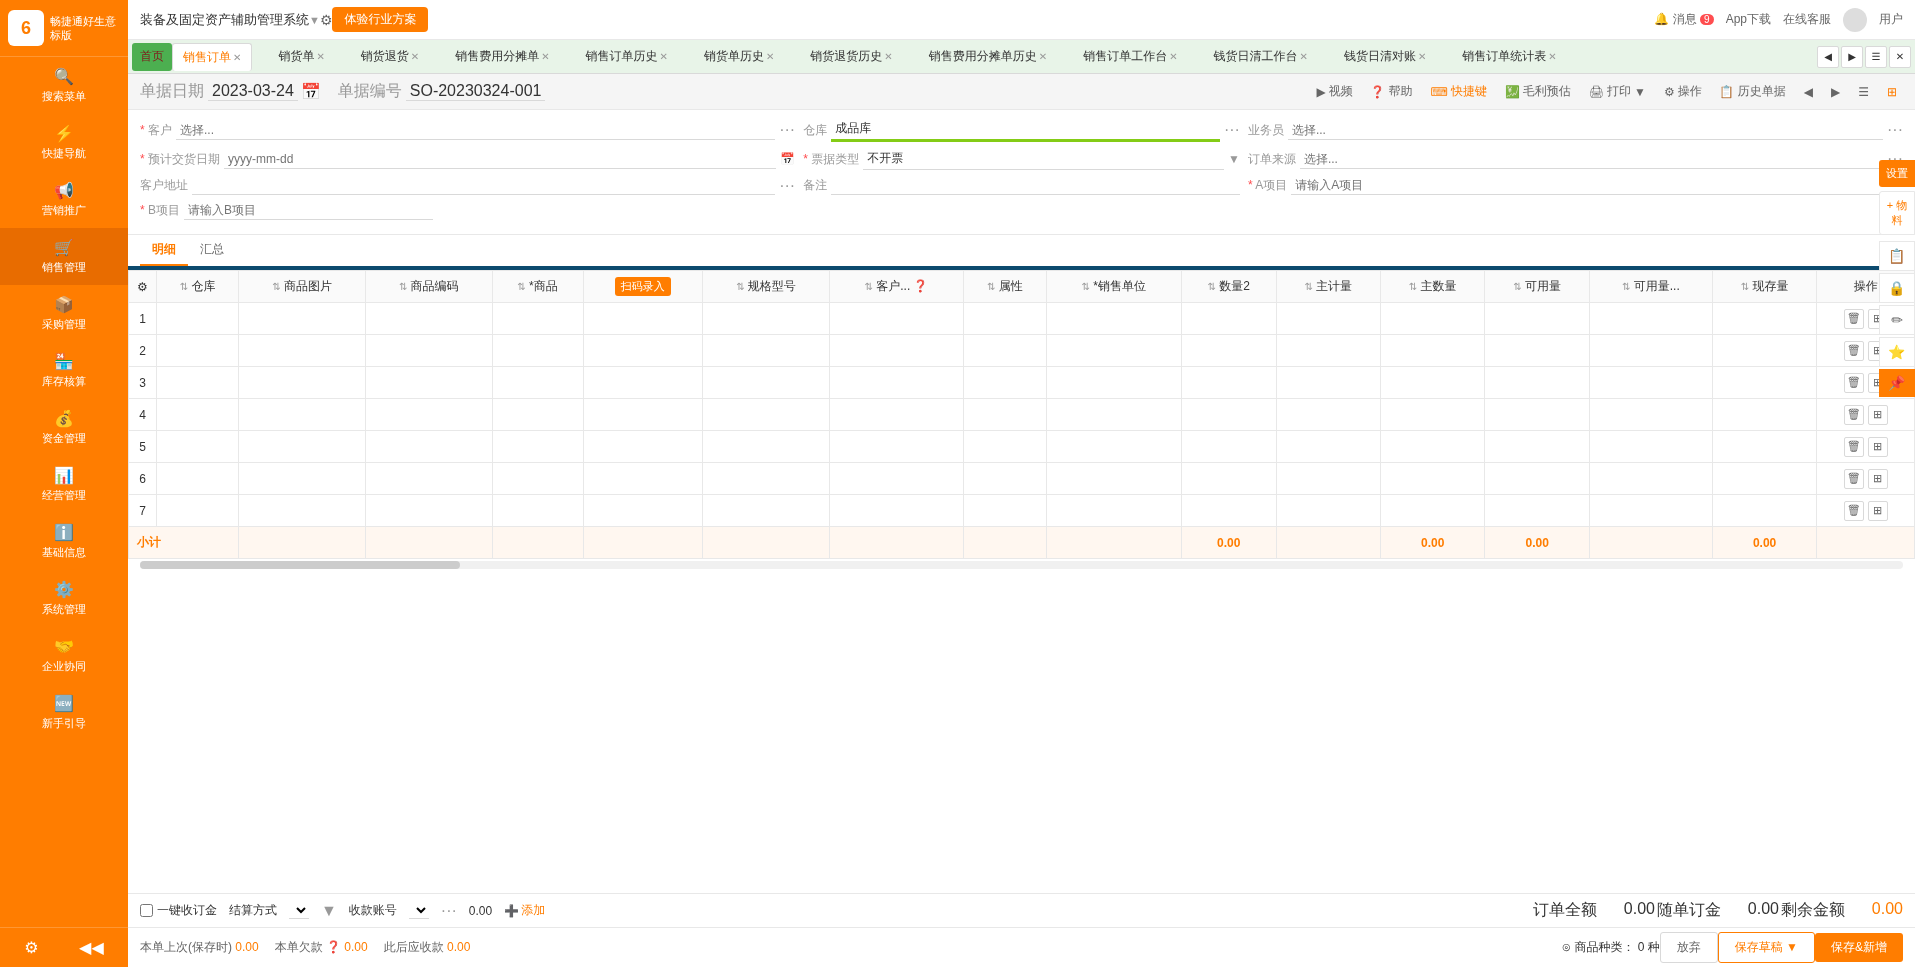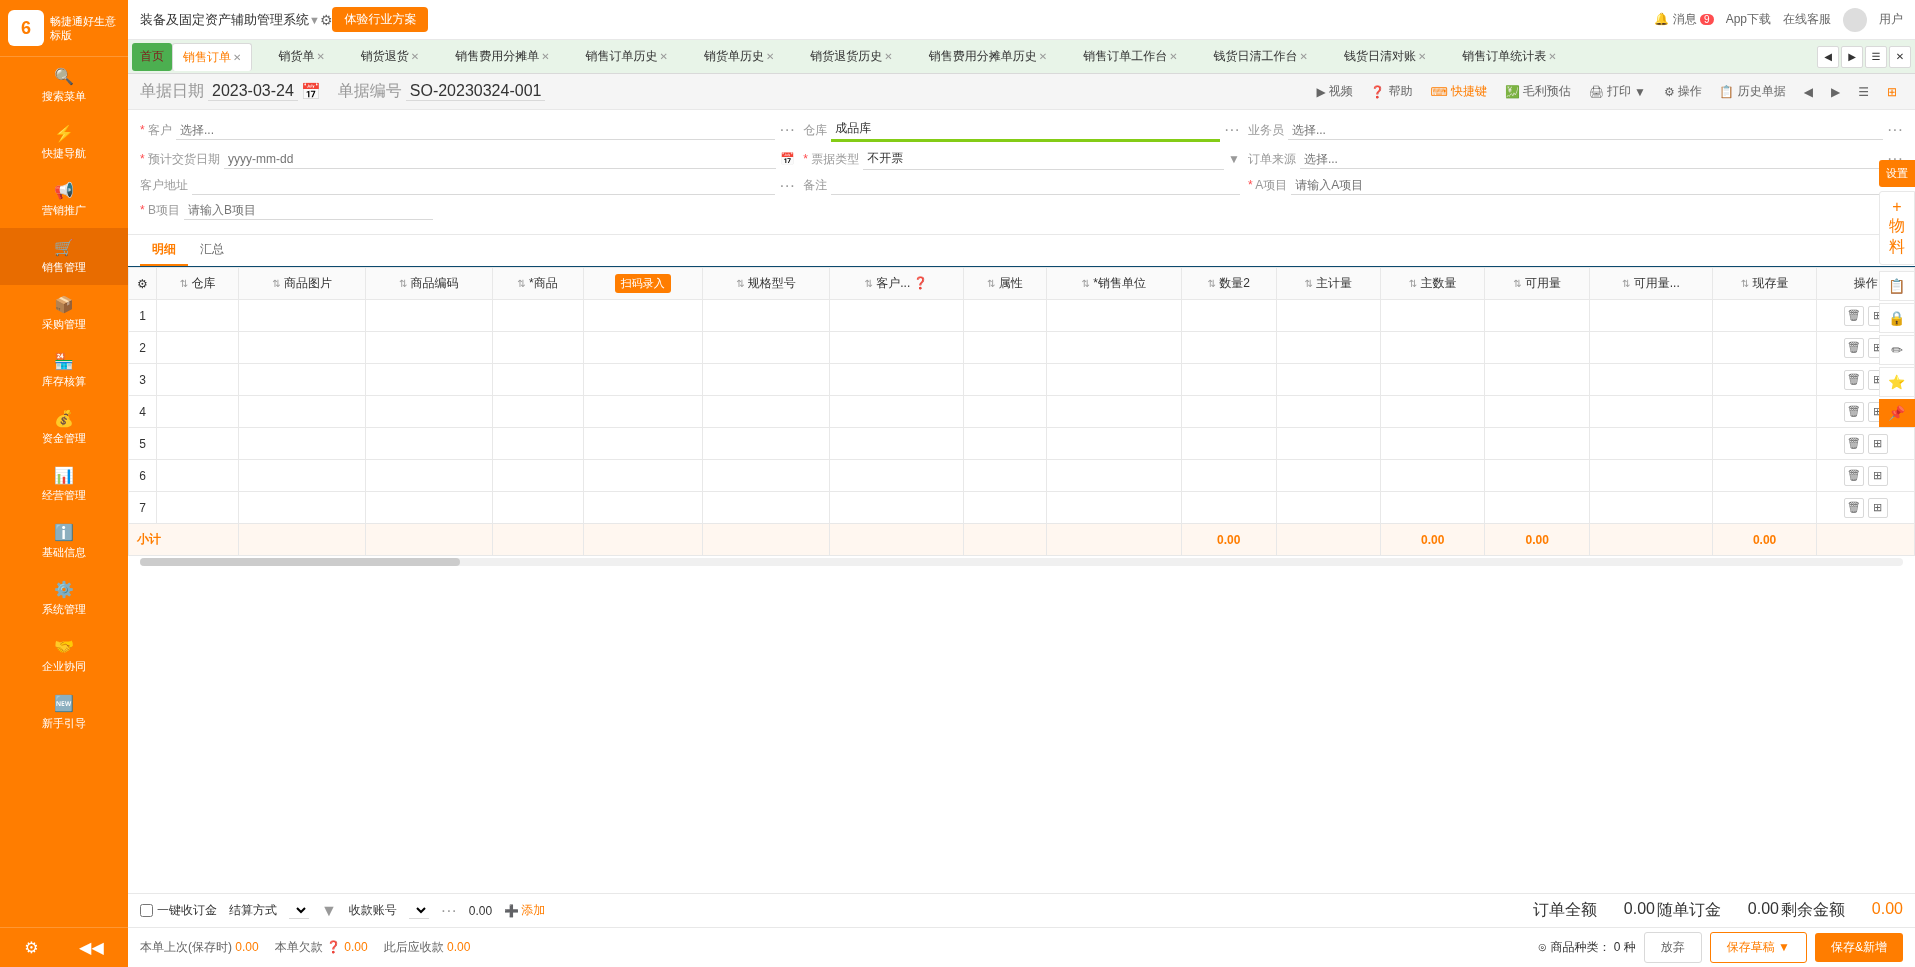--- a/index.html
+++ b/index.html
@@ -55,41 +55,41 @@
     
     .form-area { background: white; padding: 8px 12px; border-bottom: 1px solid #e8e8e8; flex-shrink: 0; }
     .form-row { display: flex; align-items: center; margin-bottom: 6px; gap: 8px; }
     .form-field { display: flex; align-items: center; gap: 4px; flex: 1; }
     .form-field label { color: #999; font-size: 12px; white-space: nowrap; flex-shrink: 0; }
     .form-field label.required::before { content: '* '; color: #ff4d4f; }
     .form-input { border: none; border-bottom: 1px solid #d9d9d9; padding: 2px 4px; font-size: 12px; outline: none; flex: 1; color: #ccc; background: transparent; min-width: 60px; }
     .field-dots { color: #999; font-size: 16px; cursor: pointer; }
 
     
-    .sub-tabs { display: flex; gap: 0; border-bottom: 1px solid #0c4a6e; background: white; padding: 0 12px; flex-shrink: 0; align-items: flex-end; }
+    .sub-tabs { display: flex; gap: 0; border-bottom: 4px solid #0c4a6e; background: white; padding: 0 12px; flex-shrink: 0; align-items: flex-end; }
     .sub-tab { padding: 6px 12px; font-size: 12px; cursor: pointer; border-bottom: 2px solid transparent; color: #666; }
     .sub-tab.active { color: #ff7d00; border-bottom-color: #ff7d00; font-weight: bold; }
 
     
     .table-container { flex: 1; overflow: auto; background: white; }
     .data-table { width: 100%; border-collapse: collapse; font-size: 12px; }
     .data-table th { background: #fafafa; border: 1px solid #e8e8e8; padding: 6px 4px; white-space: nowrap; text-align: center; font-weight: normal; color: #333; position: sticky; top: 0; z-index: 1; }
     .data-table th .sort-icon { color: #999; font-size: 10px; }
     .data-table td { border: 1px solid #e8e8e8; padding: 4px; text-align: center; color: #333; height: 32px; }
     .scan-btn { background: #ff7d00; color: white; border: none; border-radius: 3px; padding: 2px 6px; font-size: 11px; cursor: pointer; white-space: nowrap; }
     .action-btns { display: flex; gap: 4px; justify-content: center; }
     .action-btn { background: none; border: 1px solid #d9d9d9; width: 20px; height: 20px; border-radius: 2px; cursor: pointer; font-size: 11px; display: flex; align-items: center; justify-content: center; color: #666; }
     .subtotal-row td { background: #fff7f0; font-weight: bold; color: #ff7d00; }
     .subtotal-row td:first-child { color: #ff7d00; text-align: left; padding-left: 8px; }
 
     
     .footer { height: 40px; background: white; border-top: 1px solid #e8e8e8; display: flex; align-items: center; padding: 0 12px; gap: 16px; flex-shrink: 0; }
     .footer-item { font-size: 12px; color: #666; }
     .footer-item .val { color: #ff7d00; }
-    .footer-right { margin-left: auto; display: flex; gap: 8px; align-items: center; }
+    .footer-right { margin-left: auto; display: flex; align-items: center; }
     .btn-discard { border: 1px solid #d9d9d9; background: white; padding: 6px 16px; border-radius: 3px; cursor: pointer; font-size: 12px; color: #666; }
     .btn-save-draft { border: 1px solid #ff7d00; background: white; color: #ff7d00; padding: 6px 16px; border-radius: 3px; cursor: pointer; font-size: 12px; }
     .btn-save-new { background: #ff7d00; color: white; border: none; padding: 6px 16px; border-radius: 3px; cursor: pointer; font-size: 12px; }
 
     .scrollbar-container { height: 8px; background: #f0f0f0; border-radius: 4px; margin: 2px 12px; }
     .scrollbar-thumb { height: 8px; width: 320px; background: #ccc; border-radius: 4px; }
 
     .checkbox-label { display: flex; align-items: center; gap: 4px; font-size: 12px; color: #333; cursor: pointer; }
     .add-btn { color: #ff7d00; cursor: pointer; font-size: 12px; display: flex; align-items: center; gap: 2px; }
 
@@ -290,21 +290,21 @@
         </span>
         <span class="toolbar-btn">◀</span>
         <span class="toolbar-btn">▶</span>
         <span class="toolbar-btn">☰</span>
         <span class="toolbar-btn orange">⊞</span>
       </div>
     </div>
 
     <div style="position:absolute;right:0;top:160px;z-index:10;display:flex;flex-direction:column;gap:2px;">
       <div style="background:#ff7d00;color:white;width:36px;padding:6px 4px;text-align:center;font-size:11px;cursor:pointer;border-radius:3px 0 0 3px;">设置</div>
-      <div style="background:white;border:1px solid #e8e8e8;color:#ff7d00;width:36px;padding:6px 4px;text-align:center;font-size:16px;cursor:pointer;border-radius:3px 0 0 3px;margin-top:2px;">+ <span>物料</span></div>
+      <div style="background:white;border:1px solid #e8e8e8;color:#ff7d00;width:36px;padding:6px 4px;text-align:center;font-size:11px;cursor:pointer;border-radius:3px 0 0 3px;margin-top:2px;">+ <span>物料</span></div>
       <div style="background:white;border:1px solid #e8e8e8;color:#666;width:36px;padding:6px 4px;text-align:center;font-size:14px;cursor:pointer;margin-top:4px;">📋</div>
       <div style="background:white;border:1px solid #e8e8e8;color:#666;width:36px;padding:6px 4px;text-align:center;font-size:14px;cursor:pointer;">🔒</div>
       <div style="background:white;border:1px solid #e8e8e8;color:#666;width:36px;padding:6px 4px;text-align:center;font-size:14px;cursor:pointer;">✏</div>
       <div style="background:white;border:1px solid #e8e8e8;color:#666;width:36px;padding:6px 4px;text-align:center;font-size:14px;cursor:pointer;">⭐</div>
       <div style="background:#ff7d00;color:white;width:36px;padding:6px 4px;text-align:center;font-size:14px;cursor:pointer;">📌</div>
     </div>
 
     <div class="form-area">
       <div class="form-row">
         <div class="form-field" style="flex:1.5;">

